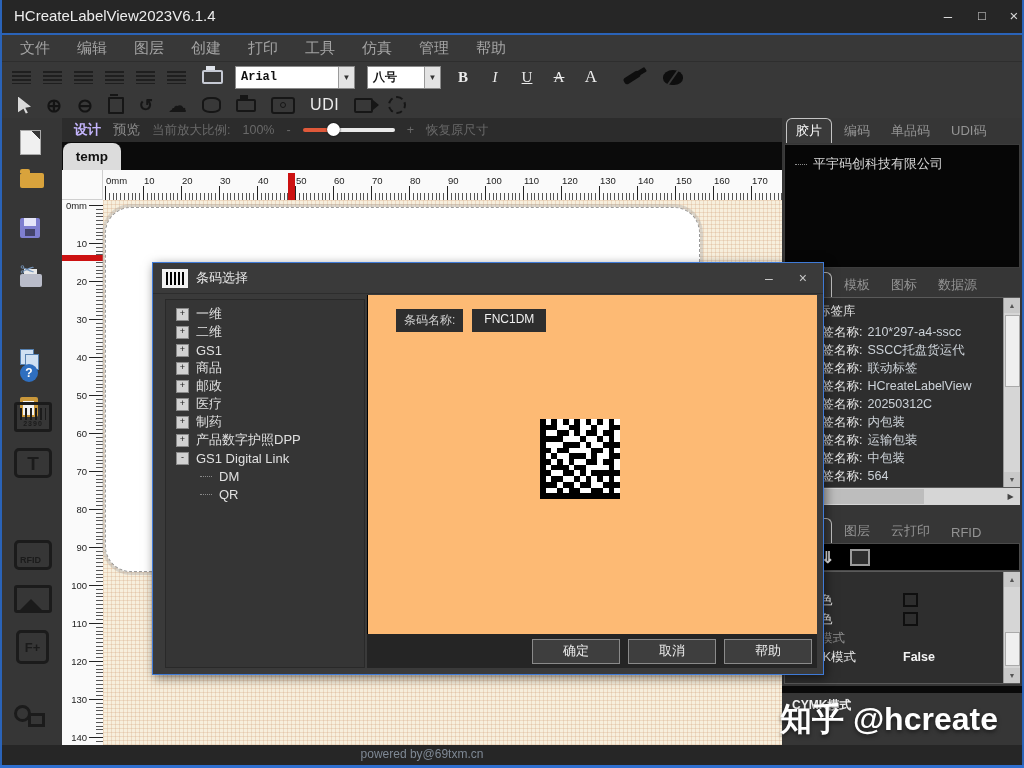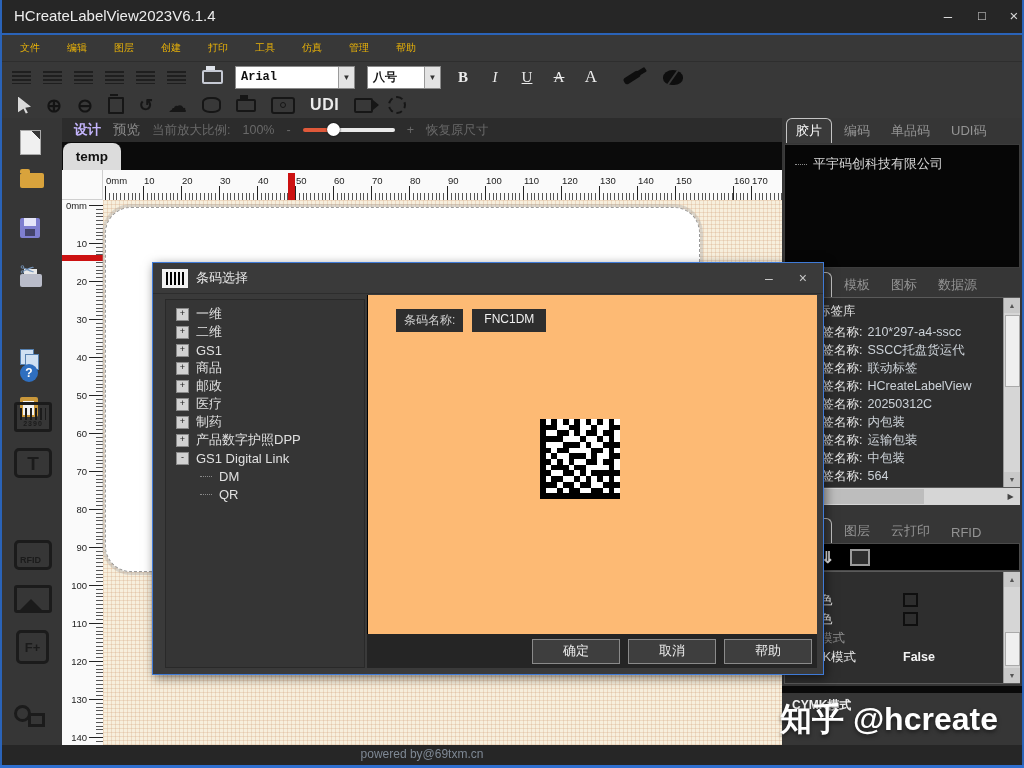--- a/index.html
+++ b/index.html
@@ -13,21 +13,21 @@
             text-align:center;line-height:20px;cursor:default;}
   #btn-min{left:936px;} #btn-max{left:970px;font-size:13px;} #btn-close{left:1002px;}
   #blue-under-title{position:absolute;left:0;top:33px;width:1024px;height:2px;background:#2a63b8;}
   #blue-left{position:absolute;left:0;top:0;width:2px;height:768px;background:#2a63b8;z-index:60;}
   #blue-right{position:absolute;left:1022px;top:0;width:2px;height:768px;background:#2a63b8;z-index:60;}
   #blue-bottom{position:absolute;left:0;top:765px;width:1024px;height:3px;background:#2f6fd0;z-index:60;}
 
   
   #menubar{position:absolute;left:0;top:35px;width:1024px;height:26px;background:#383838;
            display:flex;align-items:center;gap:27px;padding-left:20px;box-sizing:border-box;}
-  .menu-item{font-size:10px;color:#eab308;cursor:default;}
+  .menu-item{font-size:15px;color:#a3a3a3;cursor:default;}
 
   
   #toolbar1{position:absolute;left:0;top:61px;width:1024px;height:31px;background:#383838;
             border-top:1px solid #2e2e2e;display:flex;align-items:center;gap:12px;
             padding-left:12px;box-sizing:border-box;}
   .icon-align{width:19px;height:13px;background:repeating-linear-gradient(to bottom,#1f1f1f 0 2px,transparent 2px 4px);}
   .icon-print1{width:17px;height:10px;border:2px solid #c6cad4;border-radius:2px;position:relative;margin-left:4px;}
   .icon-print1::before{content:"";position:absolute;left:2px;top:-6px;width:9px;height:4px;background:#dfe3ea;}
   .combo{height:21px;background:#ffffff;border:1px solid #8a8a8a;display:flex;align-items:center;}
   .combo .val{flex:1;font-size:12px;color:#111;padding-left:5px;font-weight:bold;
@@ -52,21 +52,21 @@
   .tglyph{color:#141414;font-size:19px;line-height:19px;font-weight:bold;}
   .icon-trash{width:12px;height:13px;border:2px solid #161616;border-radius:1px;position:relative;}
   .icon-trash::before{content:"";position:absolute;left:0px;top:-5px;width:8px;height:2px;background:#161616;}
   .icon-undo{color:#161616;font-size:17px;font-weight:bold;}
   .icon-cloud{color:#161616;font-size:19px;}
   .icon-db{width:15px;height:12px;border:2px solid #161616;border-radius:8px/5px;}
   .icon-print2{width:16px;height:9px;border:2px solid #161616;border-radius:2px;position:relative;}
   .icon-print2::before{content:"";position:absolute;left:2px;top:-6px;width:8px;height:4px;background:#161616;}
   .icon-cam{width:20px;height:13px;border:2px solid #161616;border-radius:3px;position:relative;}
   .icon-cam::after{content:"";position:absolute;left:7px;top:3px;width:4px;height:4px;border:1px solid #161616;border-radius:50%;}
-  #udi-label{color:#ececec;font-size:16px;font-weight:bold;letter-spacing:.5px;}
+  #udi-label{color:#ececec;font-size:16px;font-weight:normal;letter-spacing:.5px;}
   .icon-video{width:15px;height:11px;border:2px solid #161616;border-radius:2px;position:relative;}
   .icon-video::after{content:"";position:absolute;right:-8px;top:0px;border-top:5px solid transparent;
       border-bottom:5px solid transparent;border-left:6px solid #161616;}
   .icon-knot{width:14px;height:14px;border:2px dashed #161616;border-radius:50%;}
 
   
   #viewbar{position:absolute;left:62px;top:118px;width:720px;height:24px;background:#2c2c2c;
            display:flex;align-items:center;gap:12px;padding:0 12px;box-sizing:border-box;}
   #tab-design{color:#c4b5fd;font-weight:bold;font-size:13.5px;}
   #tab-preview{color:#8a8a8a;font-size:13.5px;}
@@ -364,21 +364,21 @@
           </div>
           <div class="tick-h" style="left: 496px;">
             <span class="tick-label">130</span>
           </div>
           <div class="tick-h" style="left: 534px;">
             <span class="tick-label">140</span>
           </div>
           <div class="tick-h" style="left: 572px;">
             <span class="tick-label">150</span>
           </div>
-          <div class="tick-h" style="left: 630px;">
+          <div class="tick-h" style="left: 610px;">
             <span class="tick-label">160</span>
           </div>
           <div class="tick-h" style="left: 648px;">
             <span class="tick-label">170</span>
           </div>
         </div>
       <div id="hruler-red"></div>
     </div>
     <div id="vruler">
       <div class="minor"></div>

